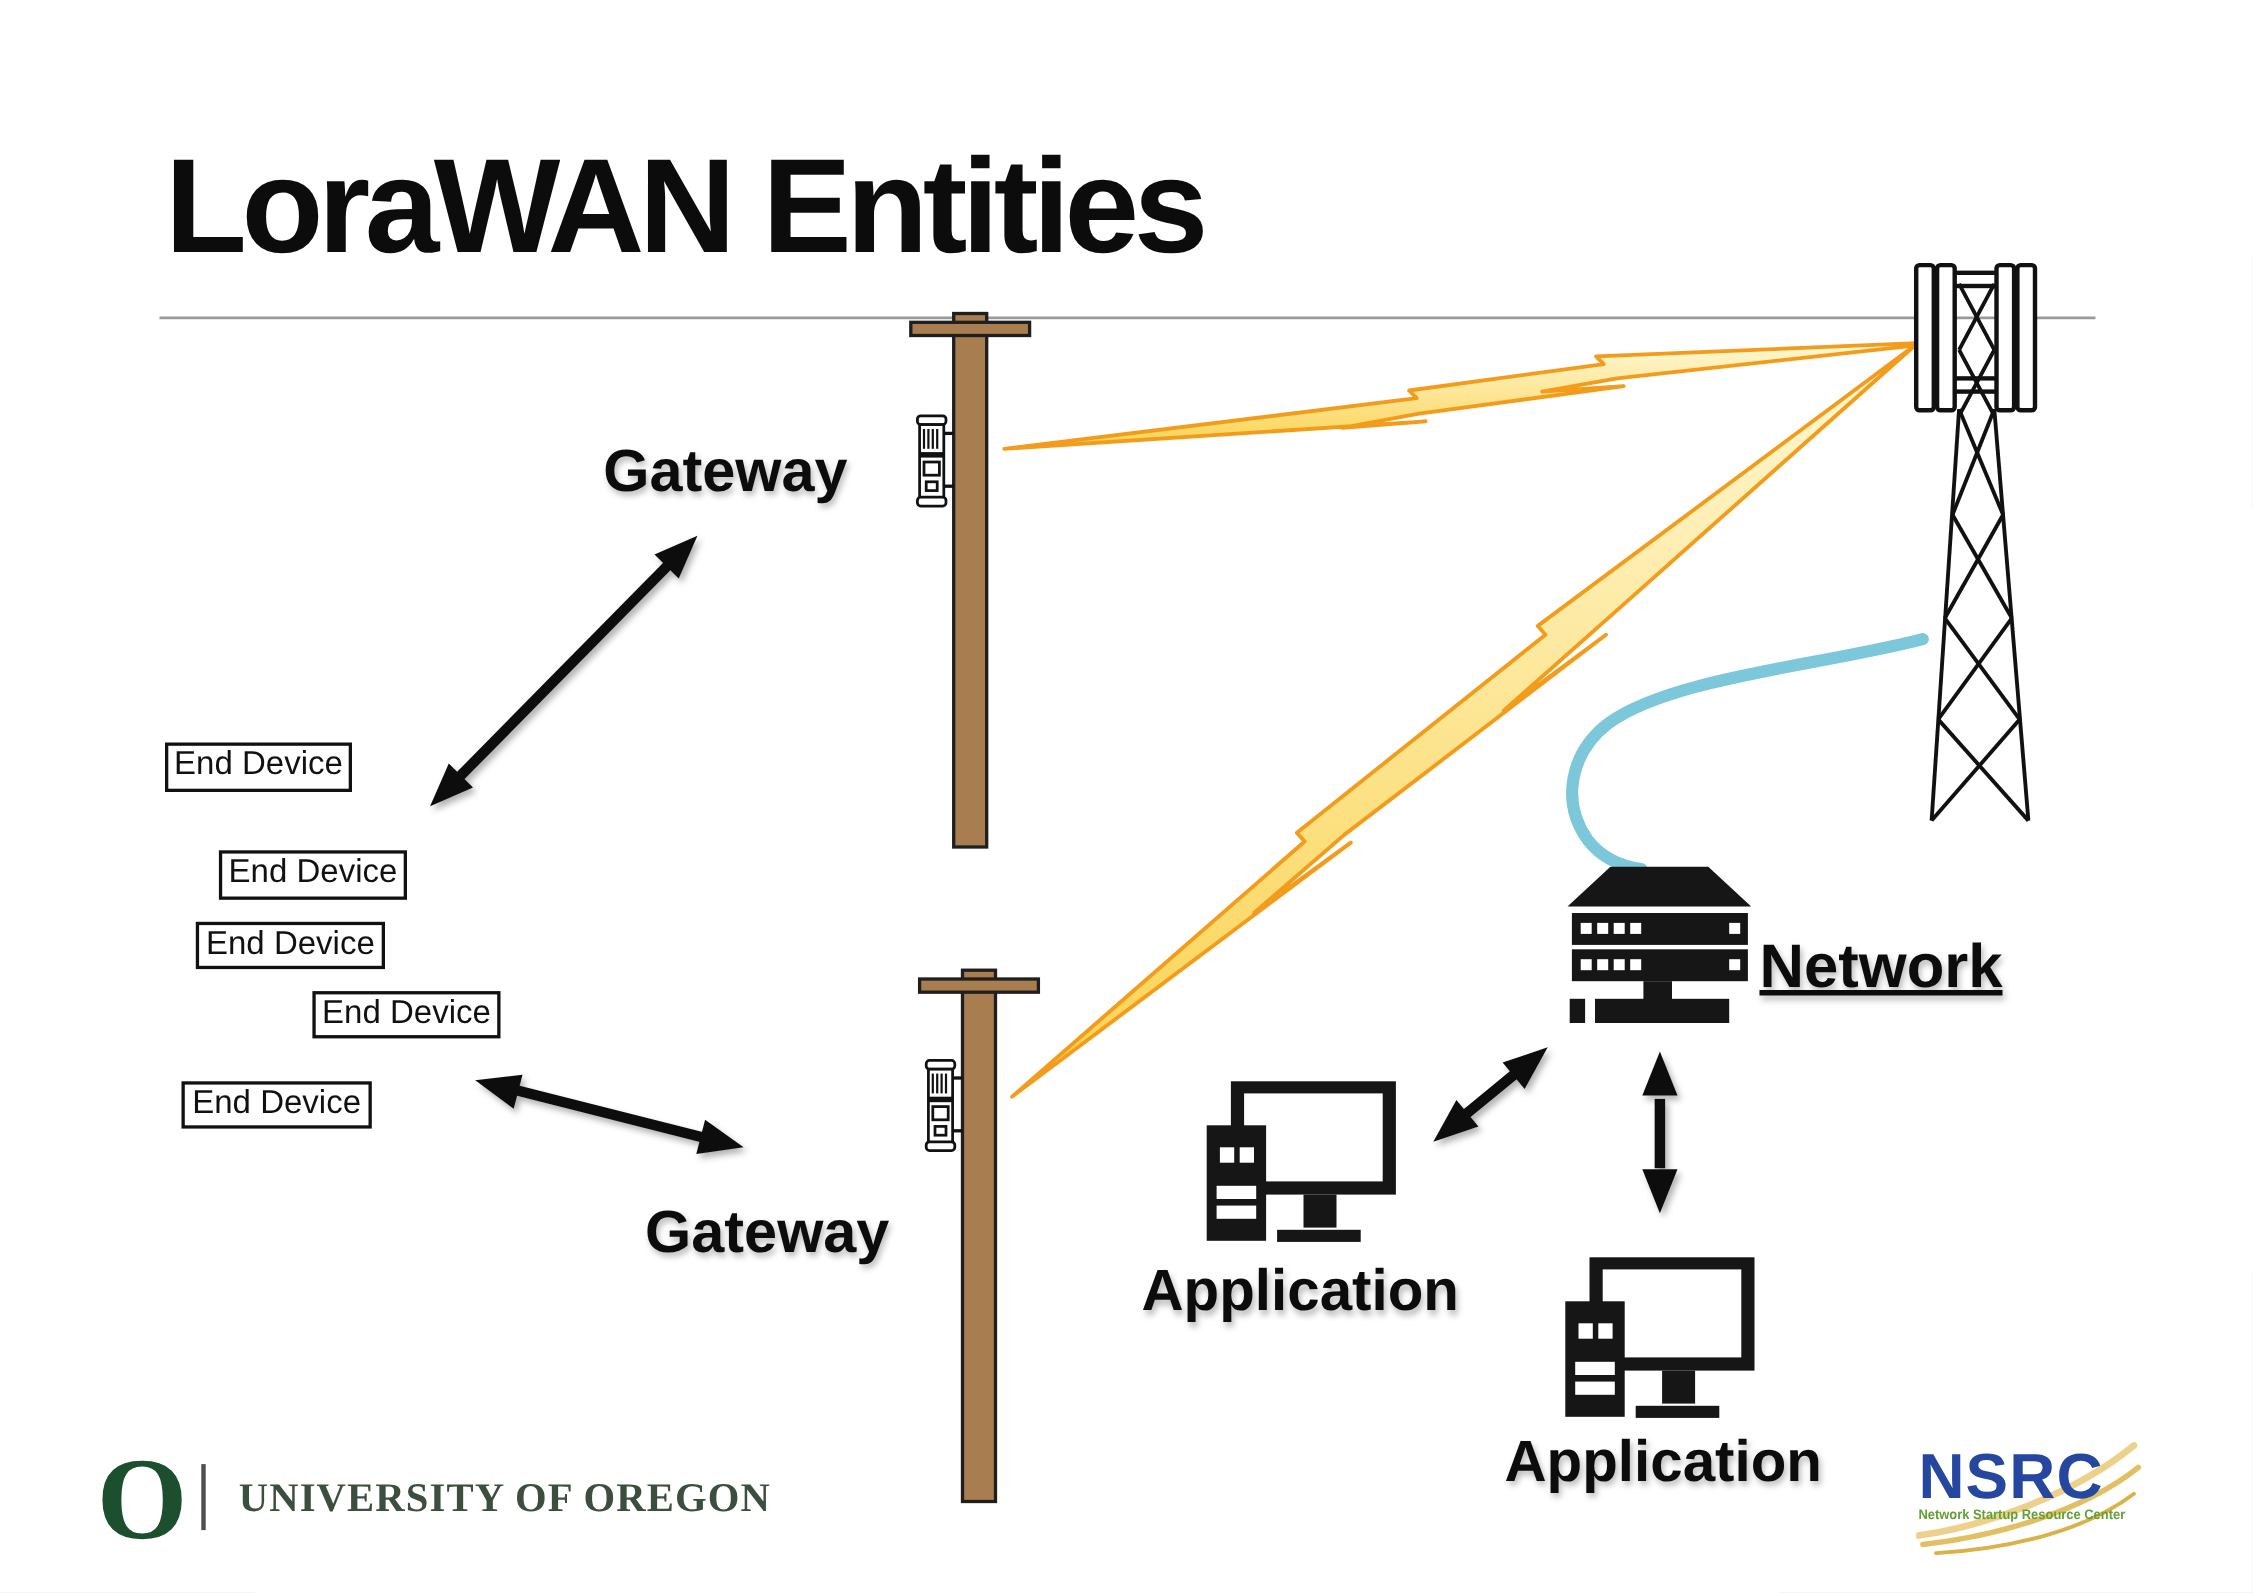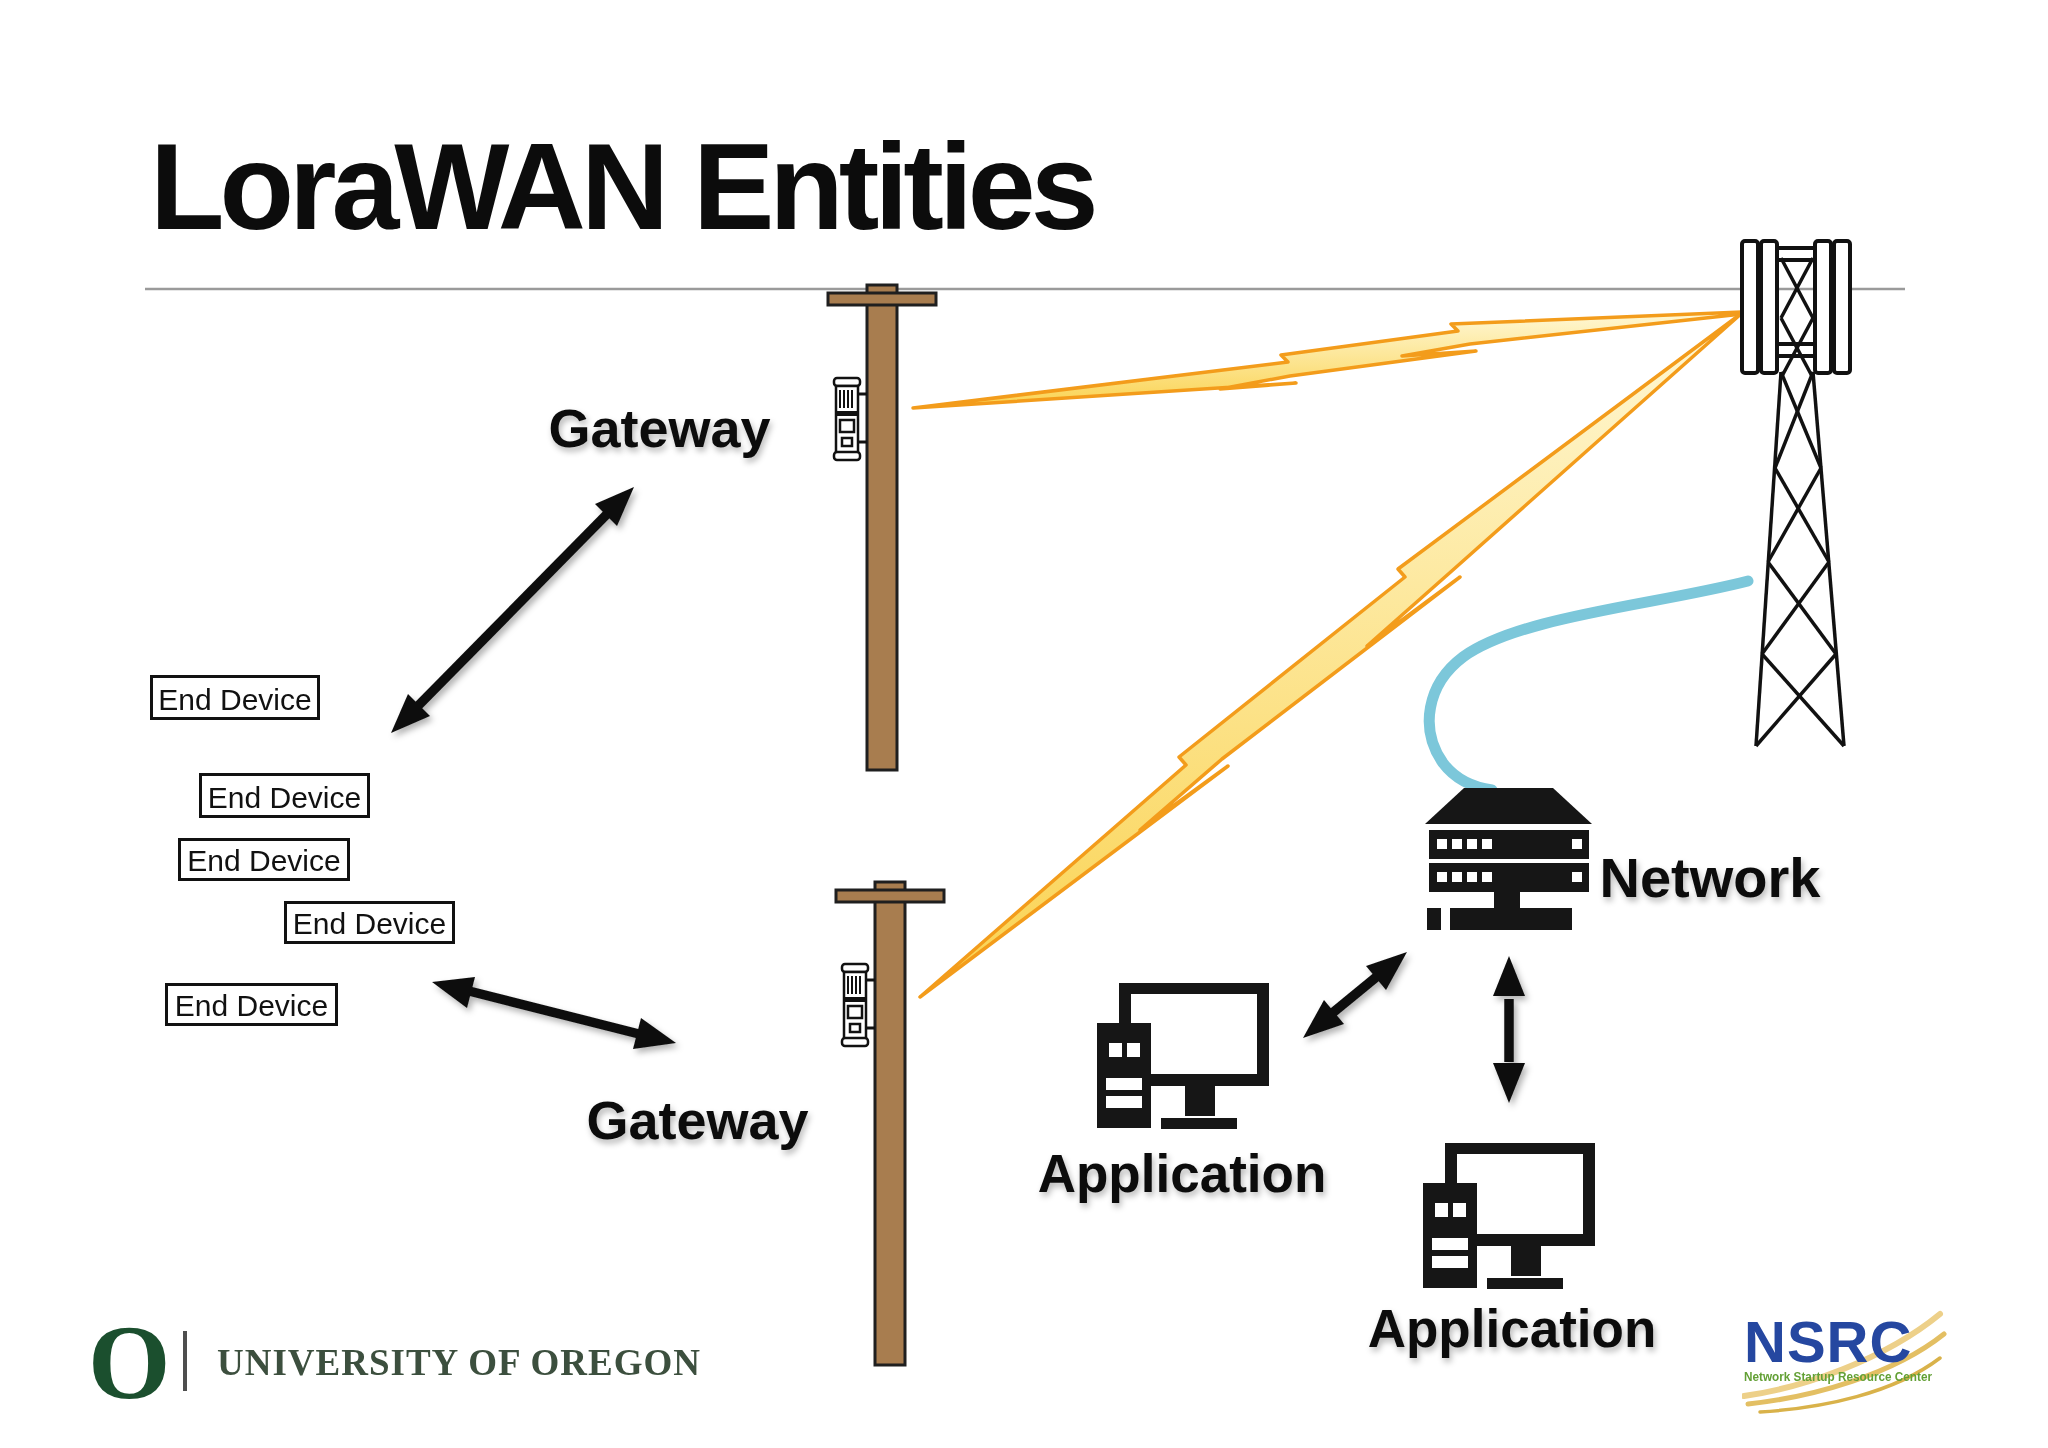--- a/index.html
+++ b/index.html
@@ -16,25 +16,25 @@
   .slide-title{
     left:150px;top:126px;font-size:122px;font-weight:700;letter-spacing:-5px;
     color:#0c0c0c;white-space:nowrap;line-height:1;text-align:right;
   }
   .biglabel{
     font-weight:bold;text-align:center;line-height:1.06;color:#0c0c0c;
     text-shadow:2px 4px 6px rgba(0,0,0,.28);white-space:pre-line;
   }
   .gw1{left:527px;top:400px;width:265px;font-size:54px;}
   .gw2{left:565px;top:1092px;width:265px;font-size:54px;}
-  .ns-label{left:1580px;top:788px;width:260px;font-size:56px;line-height:60px;}
+  .ns-label{left:1580px;top:788px;width:260px;font-size:56px;line-height:60px;text-decoration:underline;}
   .app1{left:1032px;top:1146px;width:300px;font-size:53px;}
   .app2{left:1362px;top:1301px;width:300px;font-size:53px;}
   .end-device{
-    background:#fff;border:3px solid #111;display:flex;align-items:flex-end;justify-content:center;
+    background:#fff;border:3px solid #111;display:flex;align-items:flex-start;justify-content:center;
     font-size:30px;color:#111;box-sizing:border-box;white-space:nowrap;
   }
   .ed1{left:150px;top:675px;width:170px;height:45px;}
   .ed2{left:199px;top:773px;width:171px;height:45px;}
   .ed3{left:178px;top:838px;width:172px;height:43px;}
   .ed4{left:284px;top:901px;width:171px;height:43px;}
   .ed5{left:165px;top:983px;width:173px;height:43px;}
   .diagram-svg{left:0;top:0;}
   
   .uo-o{

